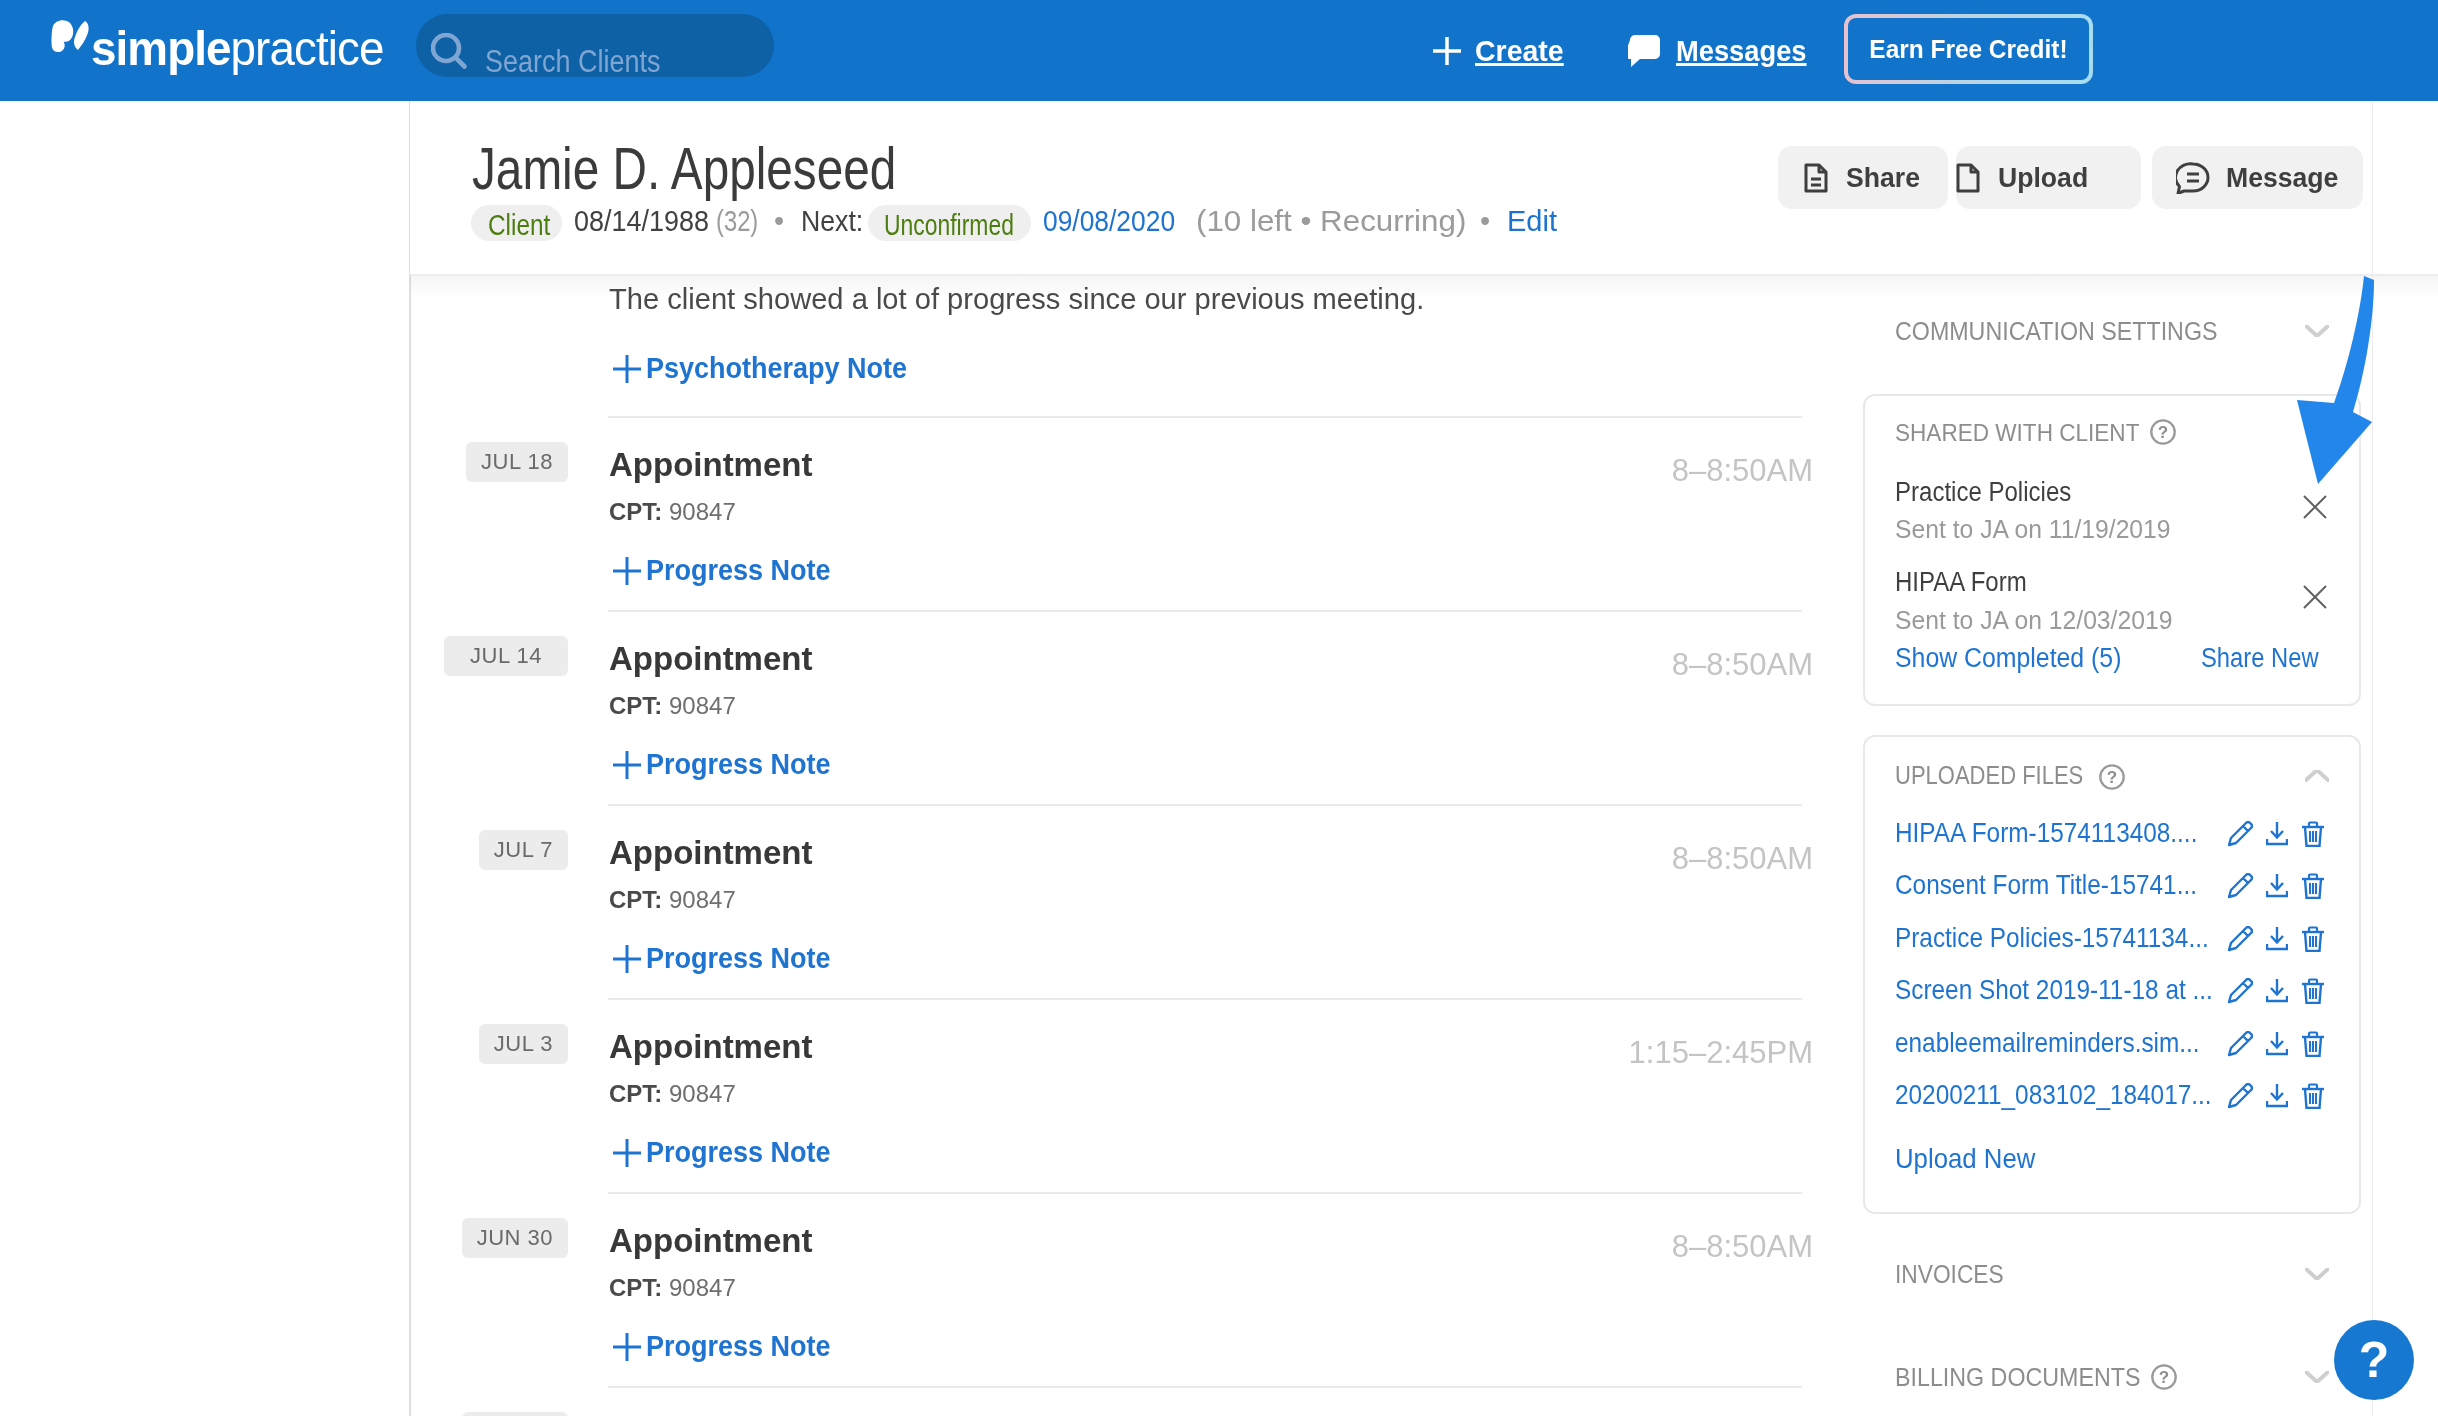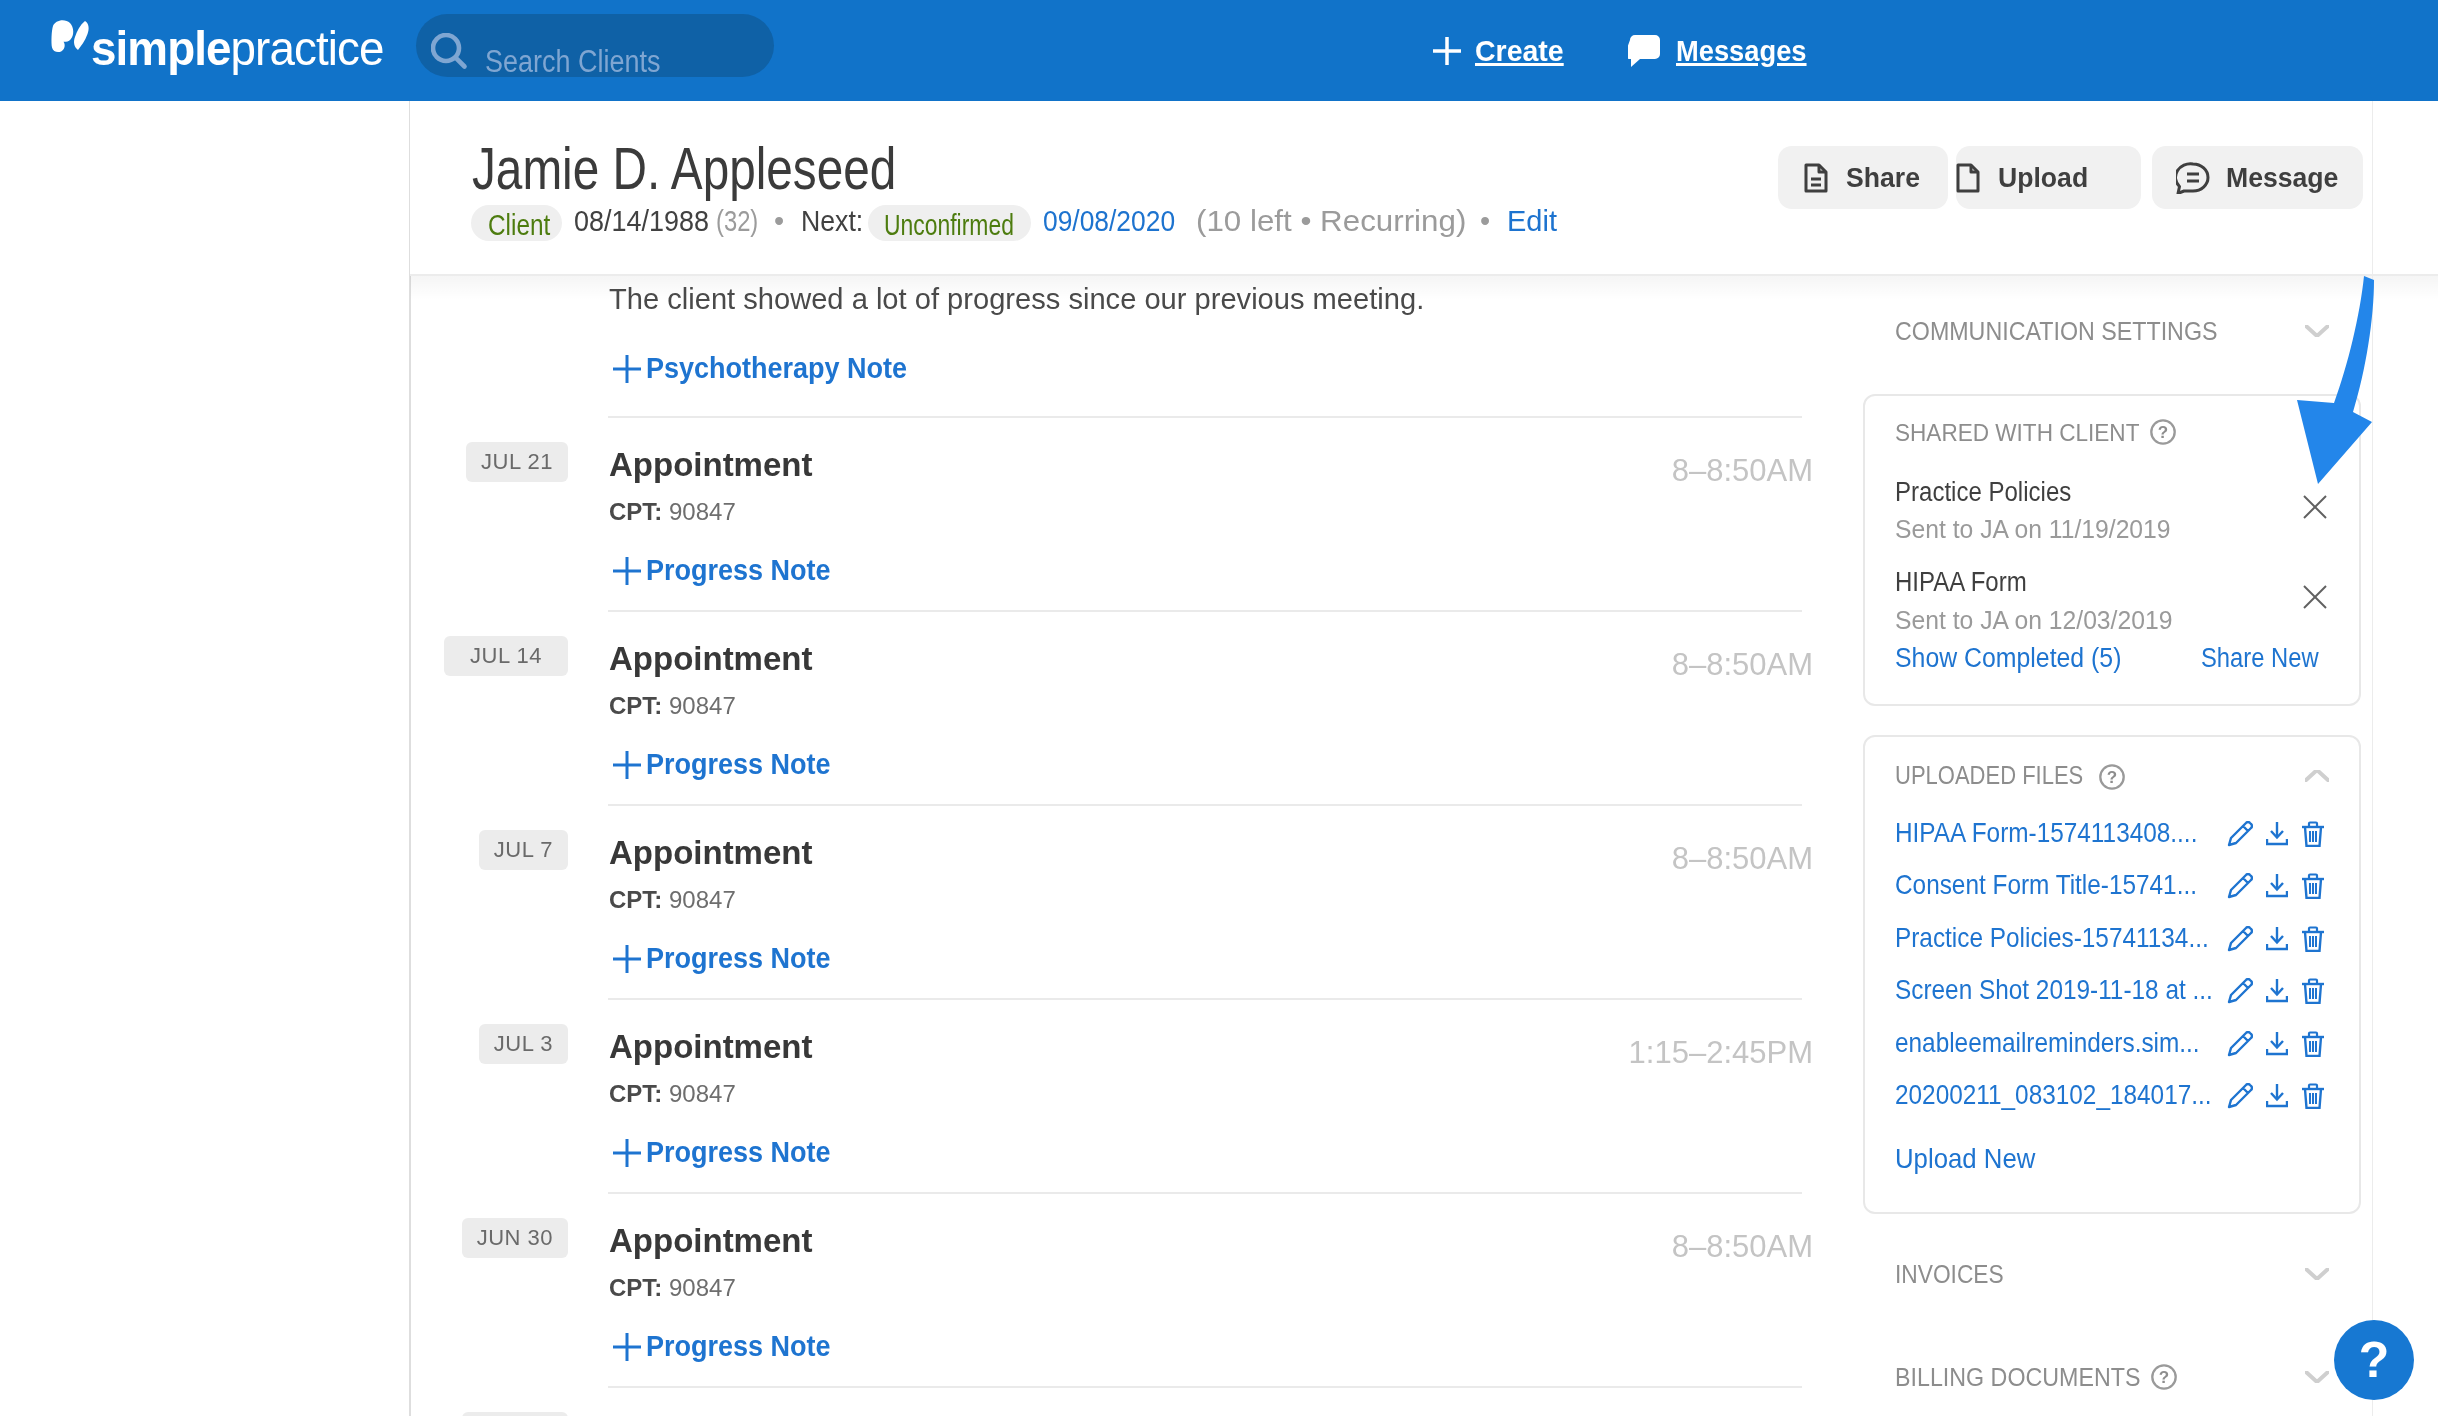--- a/index.html
+++ b/index.html
@@ -86,20 +86,25 @@
       <line x1="1" y1="15" x2="29" y2="15" stroke="#fff" stroke-width="3.5"></line>
     </svg>
     <span class="cnd" style="transform:scaleX(0.95)">Create</span>
   </div>
   <div class="navitem" style="left:1628px">
     <svg width="34" height="32" viewBox="0 0 34 32" style="margin-right:14px">
       <path d="M2,5 a5,5 0 0 1 5,-5 h20 a5,5 0 0 1 5,5 v14 a5,5 0 0 1 -5,5 h-15 l-9,8 v-8 a5,5 0 0 1 -6,-5 Z" fill="#fff"></path>
     </svg>
     <span class="cnd" style="transform:scaleX(0.91)">Messages</span>
   </div>
+  <div id="efc">
+      <div class="in">
+        <span class="cnd" style="transform:scaleX(0.94);transform-origin:center">Earn Free Credit!</span>
+      </div>
+    </div>
 </div>
 
 <div id="title"><span class="cnd" style="transform:scaleX(0.795)">Jamie D. Appleseed</span></div>
 <div class="pill" style="left:471px;width:91px"><span class="cnd" style="transform:scaleX(0.84);margin-left:17px">Client</span></div>
 <div class="meta-el" style="left:574px"><span class="cnd" style="transform:scaleX(0.93)">08/14/1988</span></div>
 <div class="meta-el grey" style="left:716px"><span class="cnd" style="transform:scaleX(0.82)">(32)</span></div>
 <div class="meta-el grey" style="left:774px">•</div>
 <div class="meta-el" style="left:801px"><span class="cnd" style="transform:scaleX(0.92)">Next:</span></div>
 <div class="pill" style="left:868px;width:163px"><span class="cnd" style="transform:scaleX(0.79);margin-left:16px">Unconfirmed</span></div>
 <div class="meta-el blue" style="left:1043px"><span class="cnd" style="transform:scaleX(0.91)">09/08/2020</span></div>
@@ -133,21 +138,21 @@
   </div>
 
 <div id="note-text"><span class="cnd" style="transform:scaleX(0.97)">The client showed a lot of progress since our previous meeting.</span></div>
 <svg class="abs" style="left:612px;top:354px" width="30" height="30" viewBox="0 0 30 30">
   <line x1="15" y1="1" x2="15" y2="29" stroke="#1e74d0" stroke-width="3"></line>
   <line x1="1" y1="15" x2="29" y2="15" stroke="#1e74d0" stroke-width="3"></line>
 </svg>
 <div class="plink" style="left:646px;top:353px"><span class="cnd" style="transform:scaleX(0.9)">Psychotherapy Note</span></div>
 <div id="rows">
     <div class="divider" style="top:416px"></div>
-    <div class="datebadge" style="right:1870px;top:442px;padding:0 15px">JUL 21</div>
+    <div class="datebadge" style="right:1870px;top:442px;padding:0 15px">JUL 18</div>
     <div class="apt-title" style="top:448px">Appointment</div>
     <div class="apt-time" style="top:455px;right:625px">8–8:50AM</div>
     <div class="cpt" style="top:500px"><b>CPT:</b> 90847</div>
     <svg class="abs" style="left:612px;top:556px" width="30" height="30" viewBox="0 0 30 30">
       <line x1="15" y1="1" x2="15" y2="29" stroke="#1e74d0" stroke-width="3"></line>
       <line x1="1" y1="15" x2="29" y2="15" stroke="#1e74d0" stroke-width="3"></line>
     </svg>
     <div class="plink" style="left:646px;top:555px"><span class="cnd" style="transform:scaleX(0.9)">Progress Note</span></div>
     <div class="divider" style="top:610px"></div>
     <div class="datebadge" style="right:1870px;top:636px;padding:0 26px">JUL 14</div>

